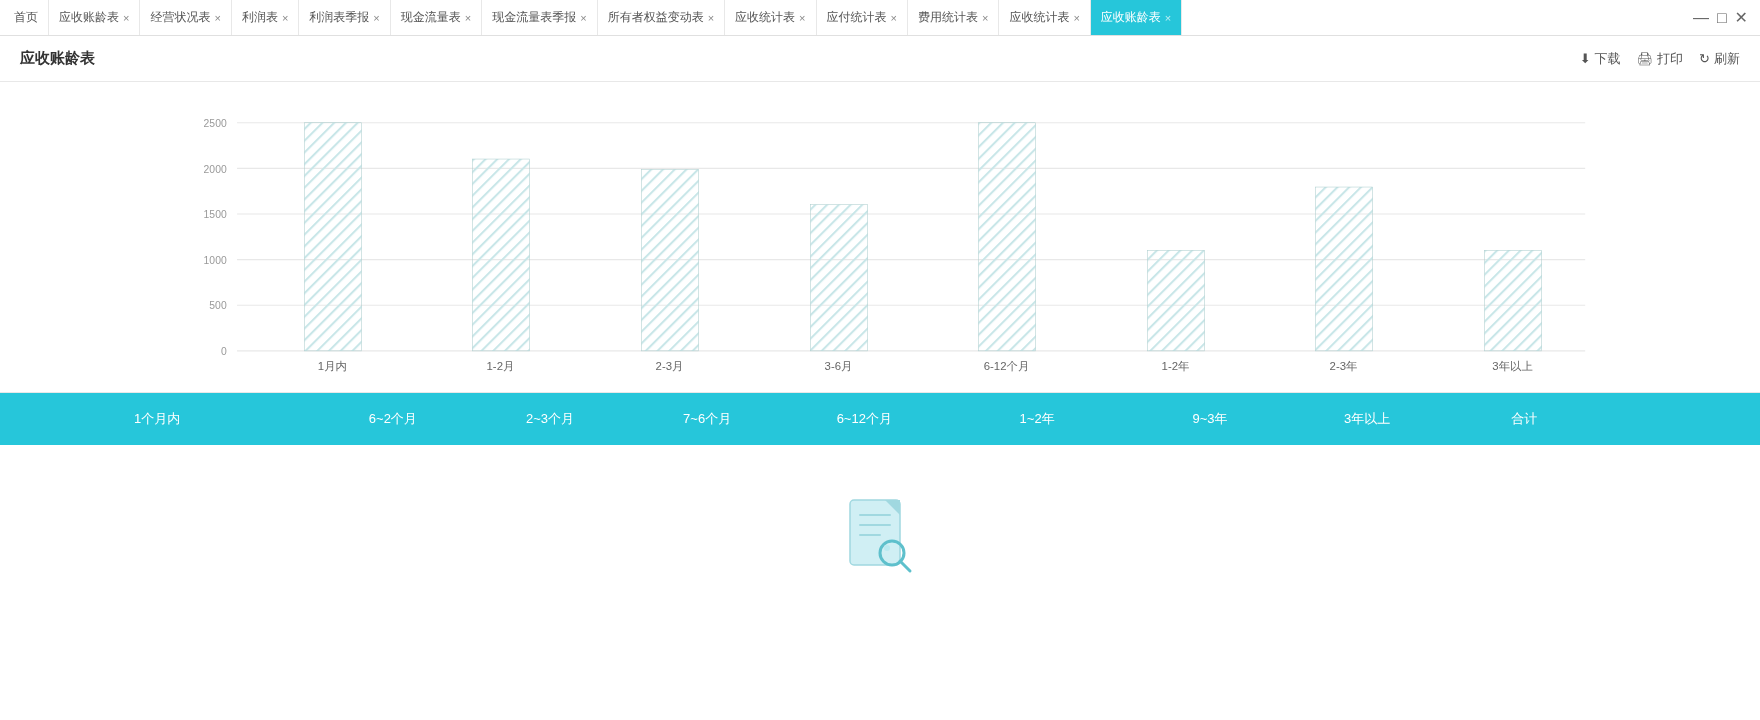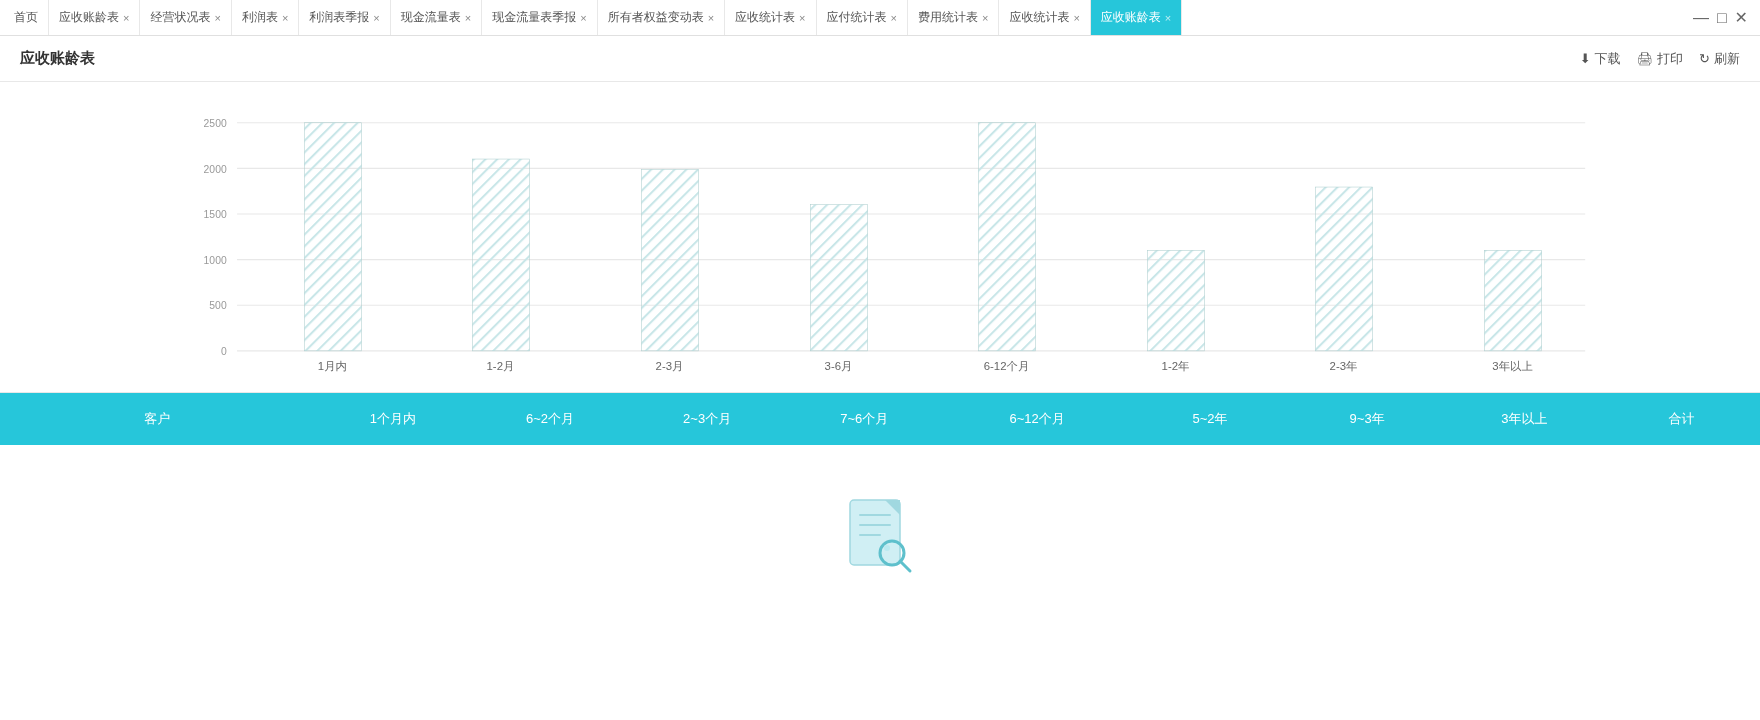--- a/index.html
+++ b/index.html
@@ -284,27 +284,26 @@
 
         <rect x="1283" y="143" width="55" height="97" fill="url(#barPattern)" stroke="#aacccc" stroke-width="0.5"></rect>
         <text x="1310" y="258" text-anchor="middle" class="chart-x-label">3年以上</text>
       </svg>
     </div>
   </div>
 
   <div class="section-divider"></div>
 
   <div class="table-header">
-    <div class="th-cell">客户</div>
     <div class="th-cell">1个月内</div>
     <div class="th-cell">6~2个月</div>
     <div class="th-cell">2~3个月</div>
     <div class="th-cell">7~6个月</div>
     <div class="th-cell">6~12个月</div>
-    <div class="th-cell">5~2年</div>
+    <div class="th-cell">1~2年</div>
     <div class="th-cell">9~3年</div>
     <div class="th-cell">3年以上</div>
     <div class="th-cell">合计</div>
   </div>
 
   <div class="empty-state">
     <div class="empty-icon">
       
       <svg viewBox="0 0 100 100" width="100" height="100" xmlns="http://www.w3.org/2000/svg">
 

